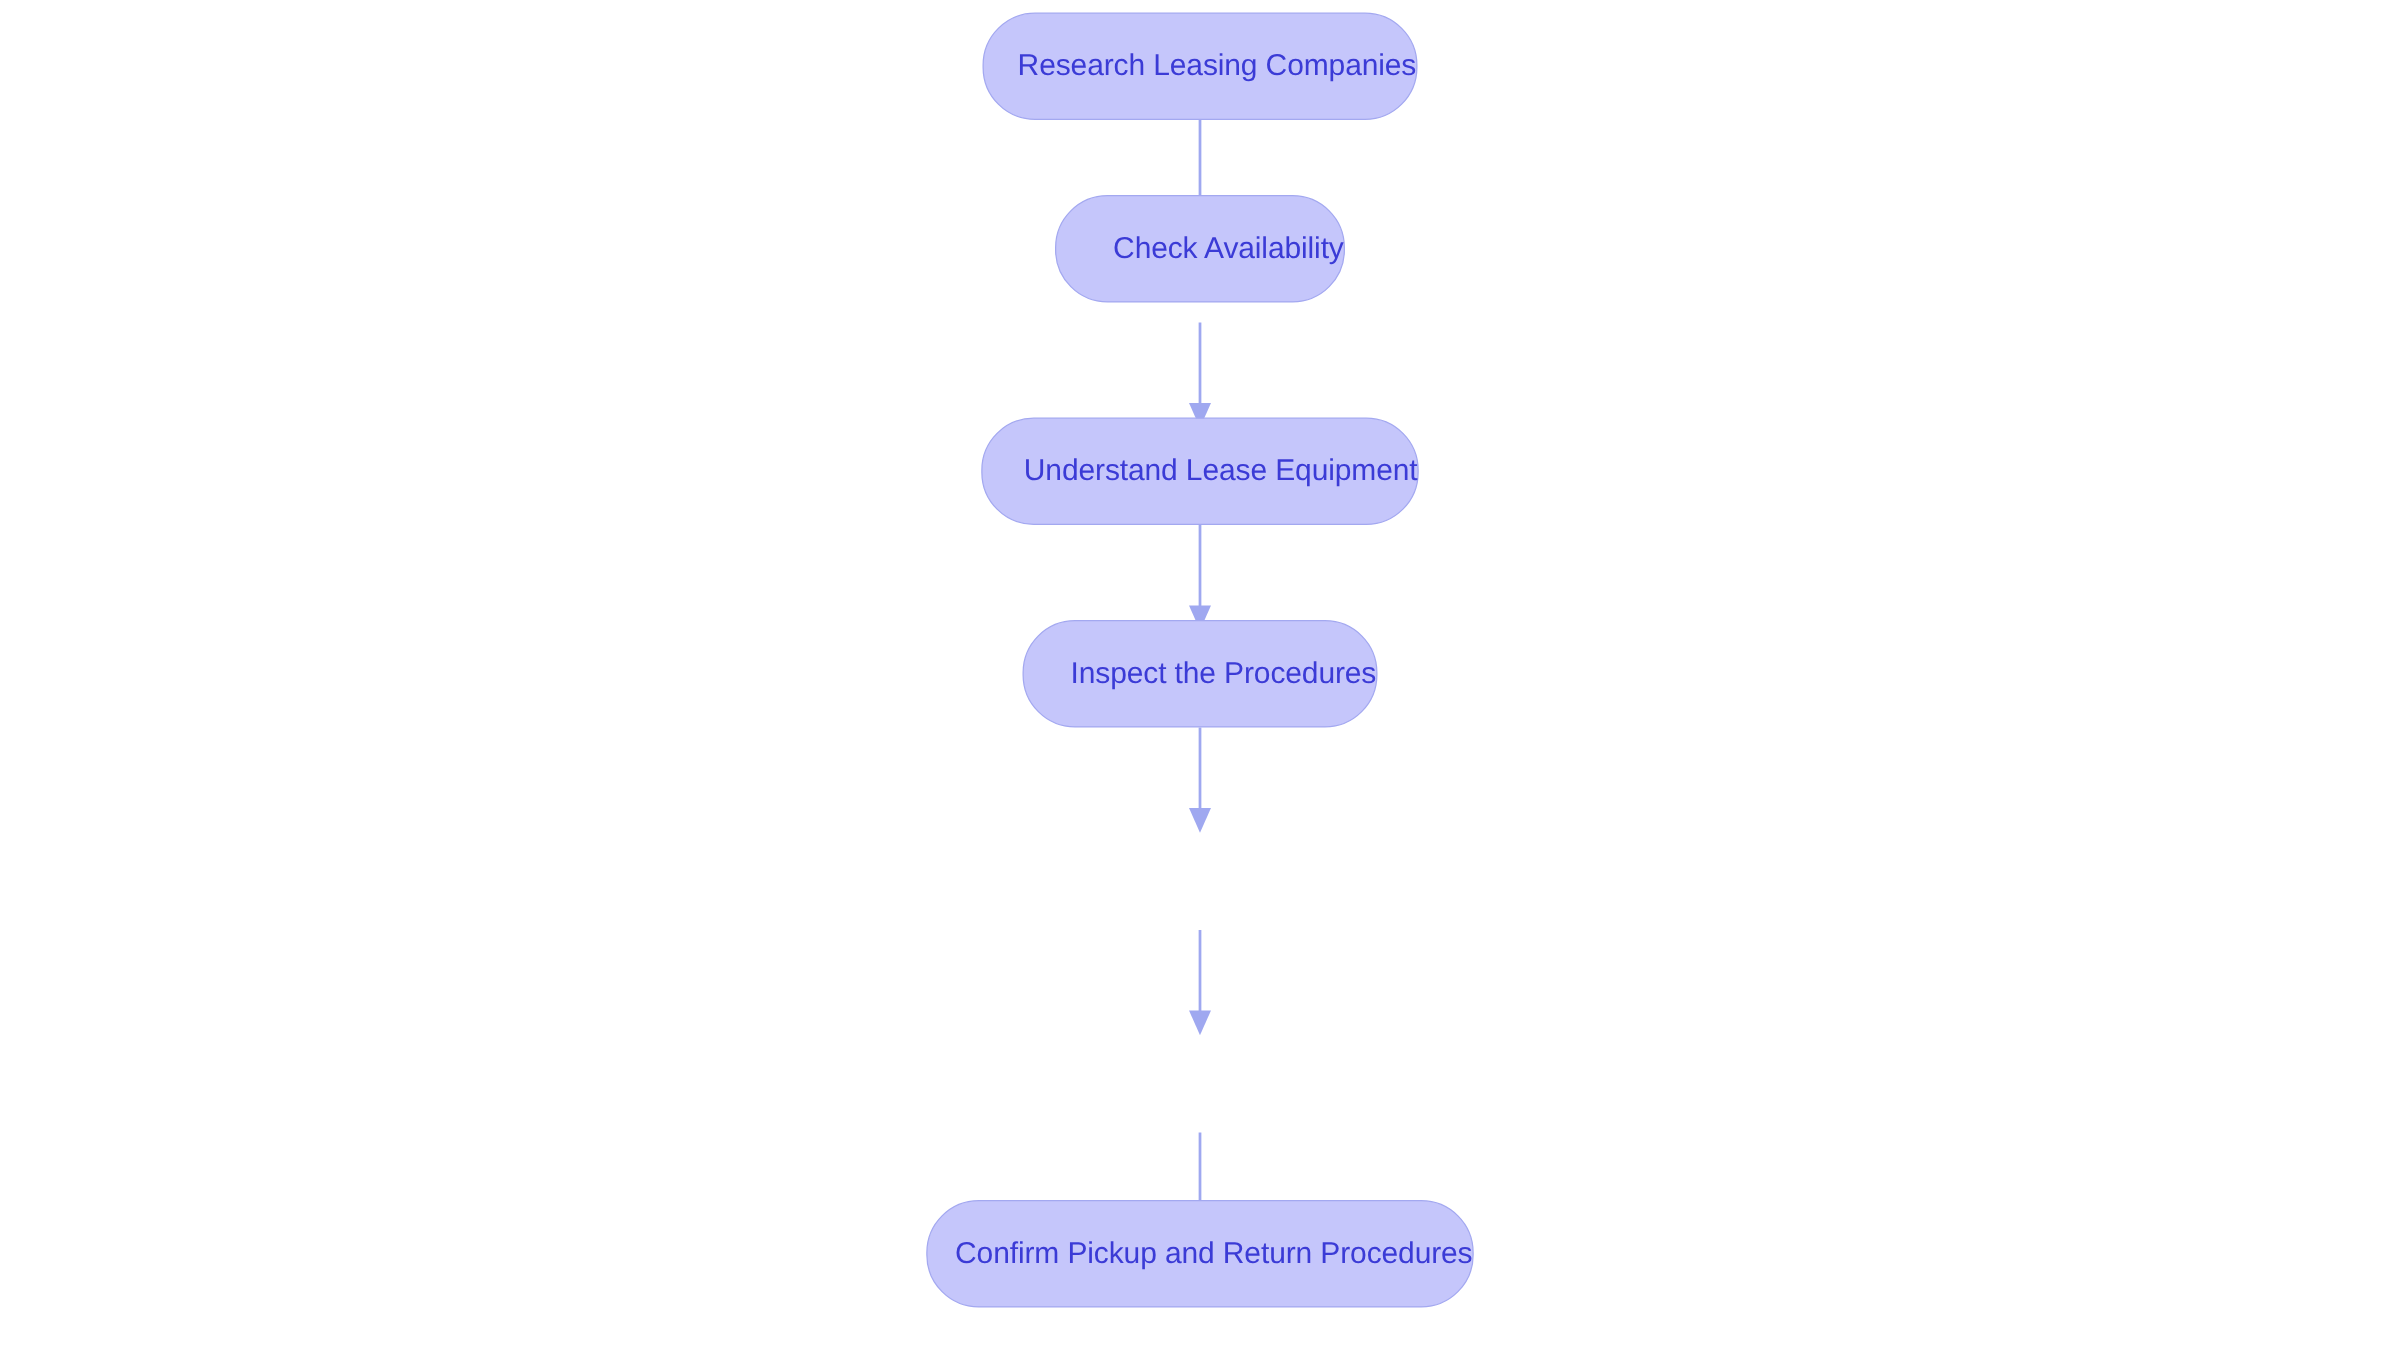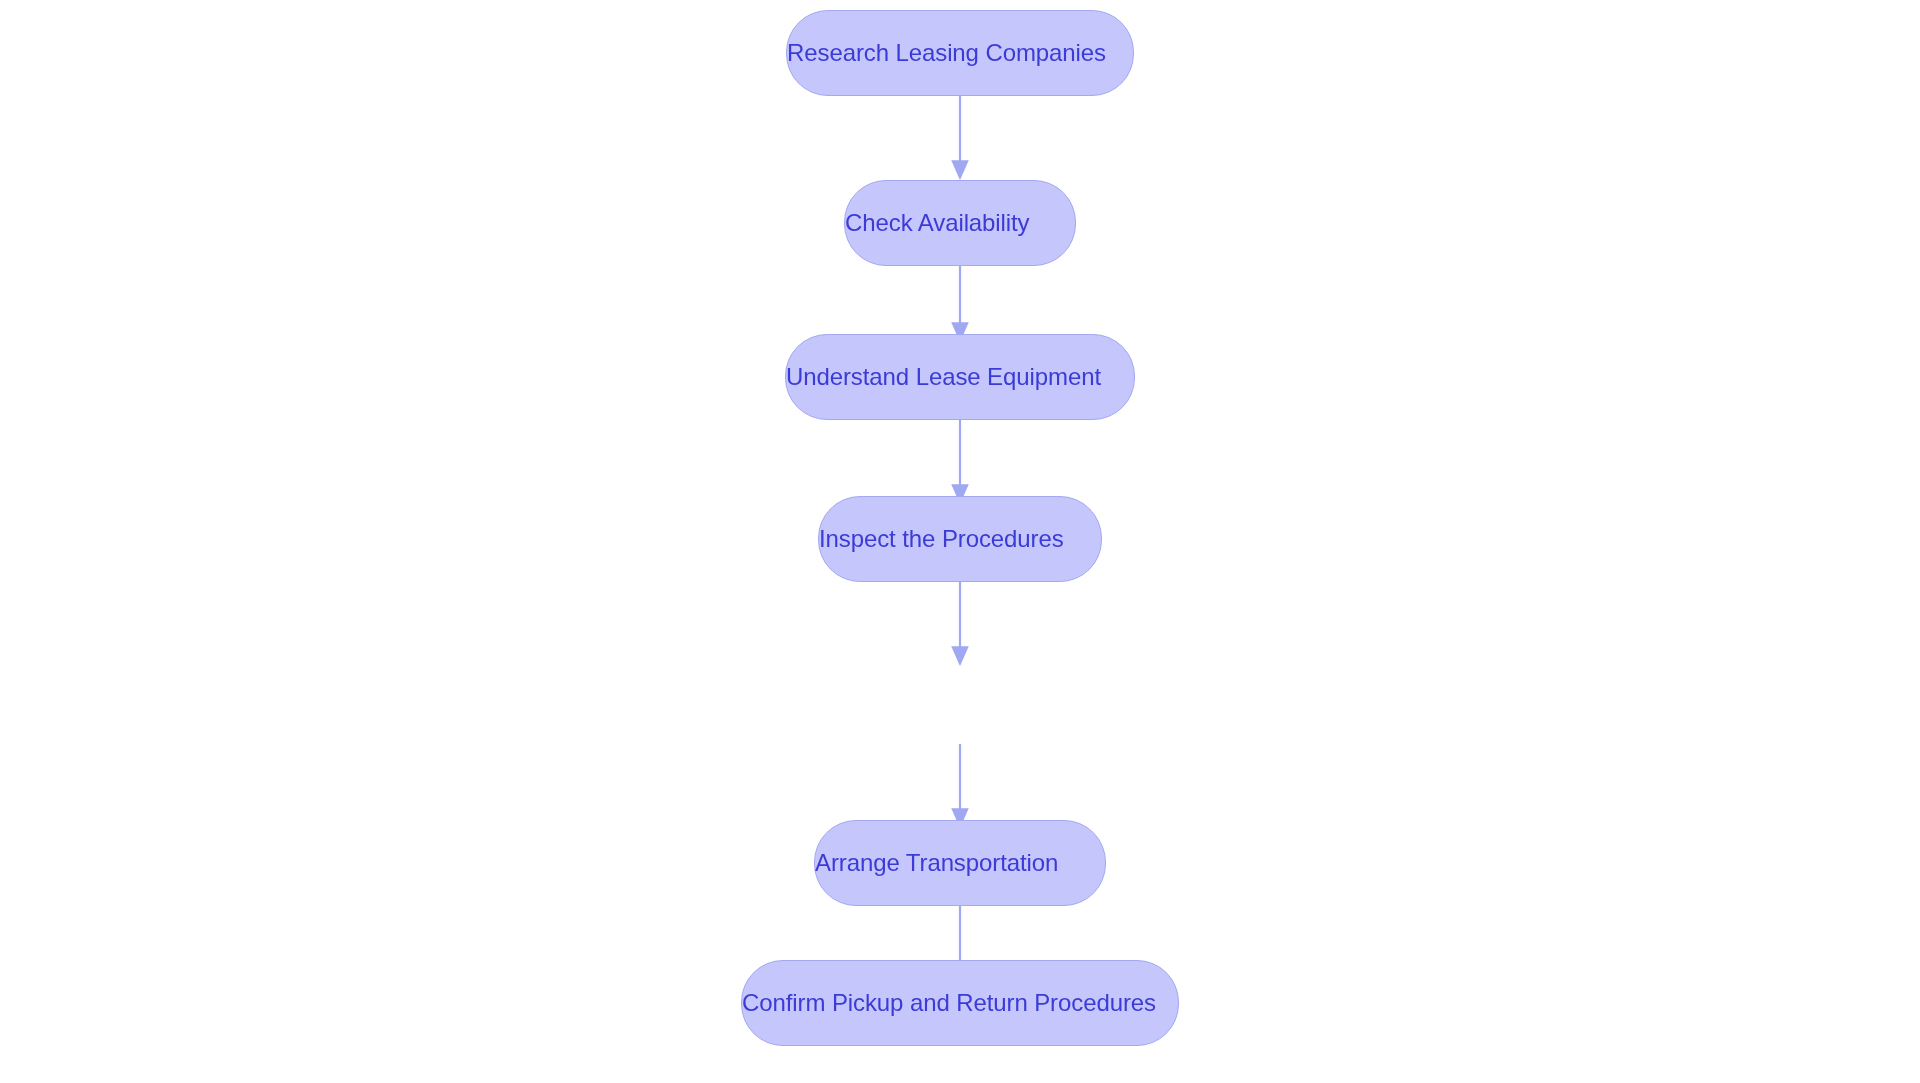--- a/index.html
+++ b/index.html
@@ -31,42 +31,42 @@
     height: 1083px;
     pointer-events: none;
   }
 
   
   .flow-node {
     position: absolute;
     box-sizing: border-box;
     display: flex;
     align-items: center;
-    justify-content: flex-start;
+    justify-content: flex-end;
     background: #c5c6fb;
     border: 1.3px solid #a3a8f0;
     border-radius: 42px;
     height: 86px;
     transform: translateX(-50%);
     left: 960px;
     z-index: 2;
   }
   .flow-node .node-label {
     color: #3b3bd6;
     font-size: 24px;
     font-weight: 400;
     letter-spacing: -0.1px;
     white-space: nowrap;
     line-height: 1;
     font-family: "Liberation Sans", "DejaVu Sans", sans-serif;
   }
 
   
   #node-0 { top: 10px;   width: 348px; }
-  #node-1 { top: 180px;  width: 232px; }
+  #node-1 { top: 156px;  width: 232px; }
   #node-2 { top: 334px;  width: 350px; }
   #node-3 { top: 496px;  width: 284px; }
   #node-4 { top: 658px;  width: 198px; }
   #node-5 { top: 820px;  width: 292px; }
   #node-6 { top: 960px;  width: 438px; }
 </style>
 </head>
 <body>
 
 <div id="flow-canvas">
@@ -108,21 +108,18 @@
 
   <div class="flow-node" id="node-2">
     <span class="node-label">Understand Lease Equipment</span>
   </div>
 
   <div class="flow-node" id="node-3">
     <span class="node-label">Inspect the Procedures</span>
   </div>
 
 
-  <div class="flow-node" id="node-5">
-    <span class="node-label">Arrange Transportation</span>
-  </div>
 
   <div class="flow-node" id="node-6">
     <span class="node-label">Confirm Pickup and Return Procedures</span>
   </div>
 
 </div>
 
 </body></html>

